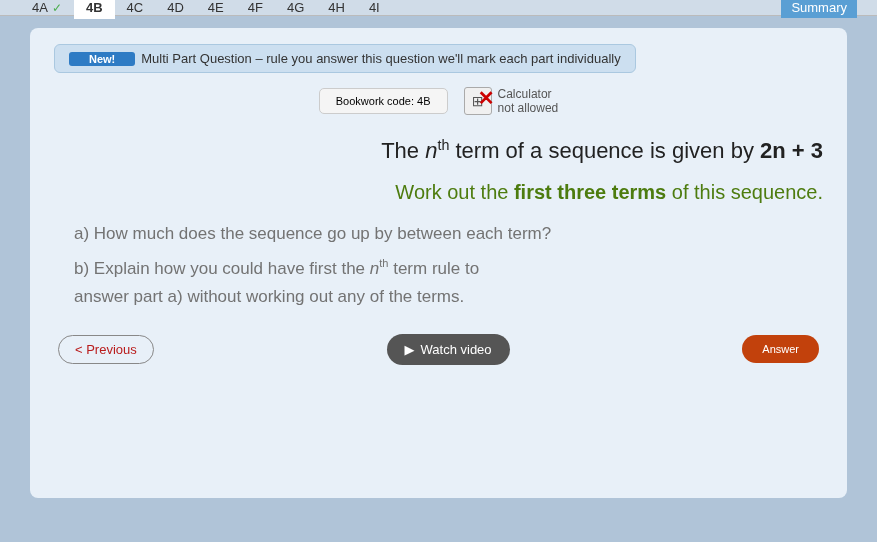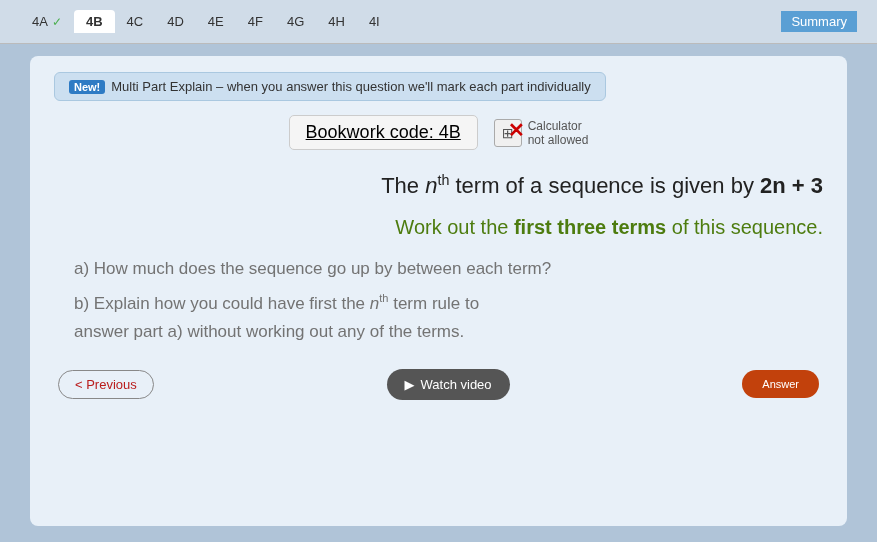--- a/index.html
+++ b/index.html
@@ -12,21 +12,21 @@
       overflow: hidden;
       position: relative;
     }
 
     
     .top-nav {
       background: #d0dce8;
       display: flex;
       align-items: center;
       padding: 0 20px;
-      height: 44px;
+      height: 16px;
       border-bottom: 1px solid #bbb;
     }
 
     .nav-item {
       padding: 4px 12px;
       font-size: 13px;
       color: #333;
       cursor: pointer;
       white-space: nowrap;
     }
@@ -79,41 +79,40 @@
       align-items: center;
       gap: 6px;
       margin-bottom: 14px;
     }
 
     .new-badge {
       background: #2e7bc4;
       color: white;
       font-size: 11px;
       font-weight: bold;
-      padding: 1px 5px;
+      padding: 1px 20px;
       border-radius: 3px;
     }
 
     
     .bookwork-row {
       display: flex;
       align-items: center;
       justify-content: center;
       gap: 16px;
       margin-bottom: 20px;
     }
 
     .bookwork-btn {
       background: #f5f5f5;
       border: 1px solid #ccc;
       border-radius: 5px;
       padding: 6px 16px;
-      font-size: 18px;
-      cursor: pointer;
-      text-decoration: underline;
+      font-size: 11px;
+      cursor: pointer;
     }
 
     .calculator-box {
       display: flex;
       align-items: center;
       gap: 6px;
       font-size: 12px;
       color: #555;
     }
 
@@ -263,21 +262,21 @@
   <div class="nav-item summary">
     <span>Summary</span>
   </div>
 </div>
 
 <div class="main-content">
 
   
   <div class="banner">
     <span class="new-badge">New!</span>
-    <span>Multi Part Explain – when you answer this question we'll mark each part individually</span>
+    <span>Multi Part Question – rule you answer this question we'll mark each part individually</span>
   </div>
 
   
   <div class="bookwork-row">
     <button class="bookwork-btn">Bookwork code: 4B</button>
     <div class="calculator-box">
       <div class="calc-icon">
         <span style="font-size:14px;">⊞</span>
         <span class="x-overlay">✕</span>
       </div>

